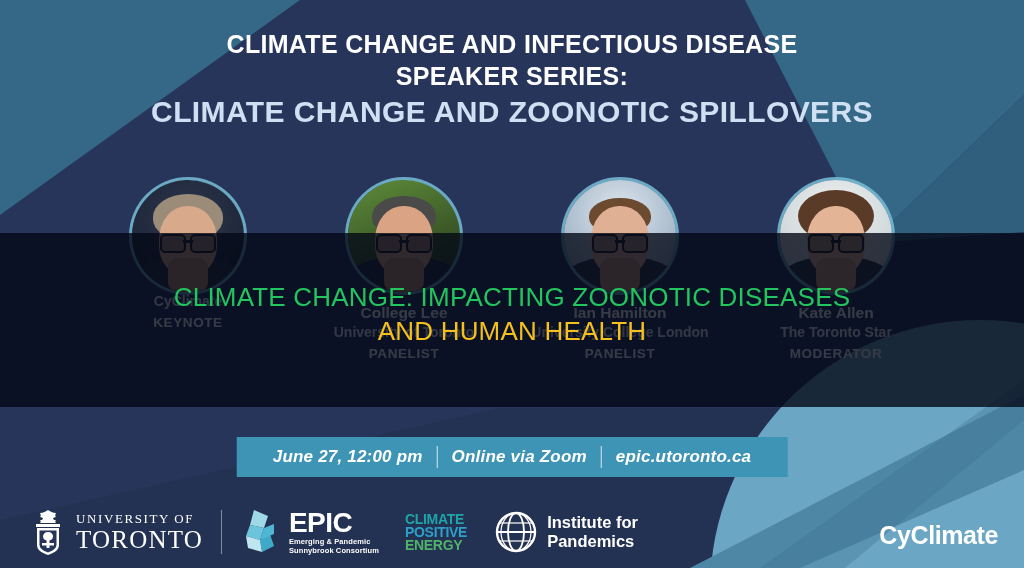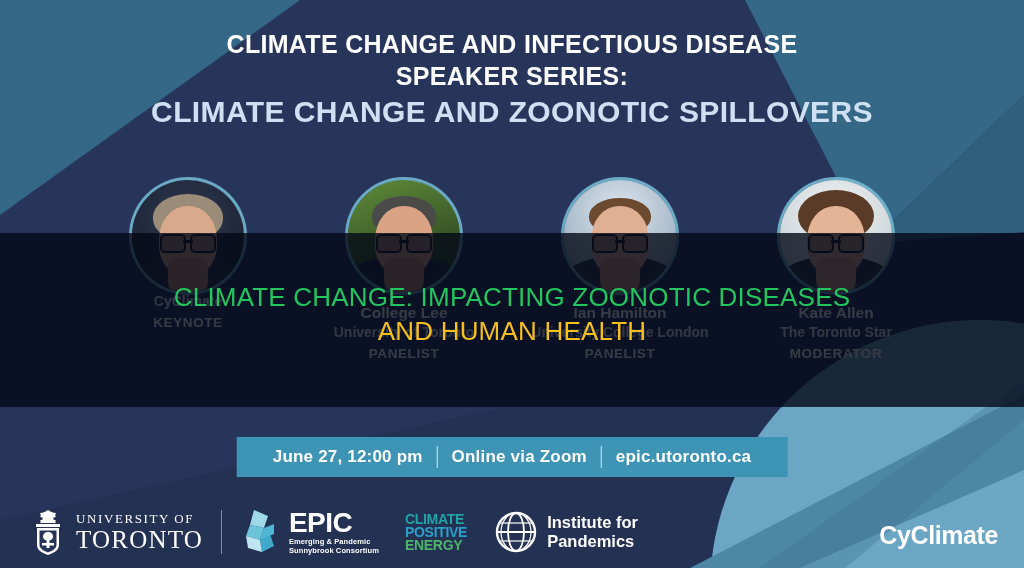--- a/index.html
+++ b/index.html
@@ -75,21 +75,21 @@
     position:absolute;left:0;right:0;top:280px;z-index:7;text-align:center;
   }
   .ov-l1{color:#22c55e;font-size:26px;line-height:34px;letter-spacing:.2px;}
   .ov-l2{color:#f5bf1e;font-size:26px;line-height:34px;letter-spacing:.2px;}
 
   
   .datebar{
     position:absolute;top:437px;left:50%;transform:translateX(-50%);
     background:#3e94b4;color:#fff;z-index:8;
     padding:9px 22px;display:flex;align-items:center;gap:0;
-    font-weight:bold;font-size:17px;letter-spacing:.2px;
+    font-weight:bold;font-size:17px;letter-spacing:.2px;font-style:italic;
   }
   .datebar span{padding:0 14px;white-space:nowrap;}
   .datebar .sep{
     display:inline-block;width:1px;height:22px;background:rgba(255,255,255,.8);padding:0;
   }
 
   
   .footer{
     position:absolute;left:0;right:0;bottom:0;height:72px;z-index:8;
     display:flex;align-items:center;

